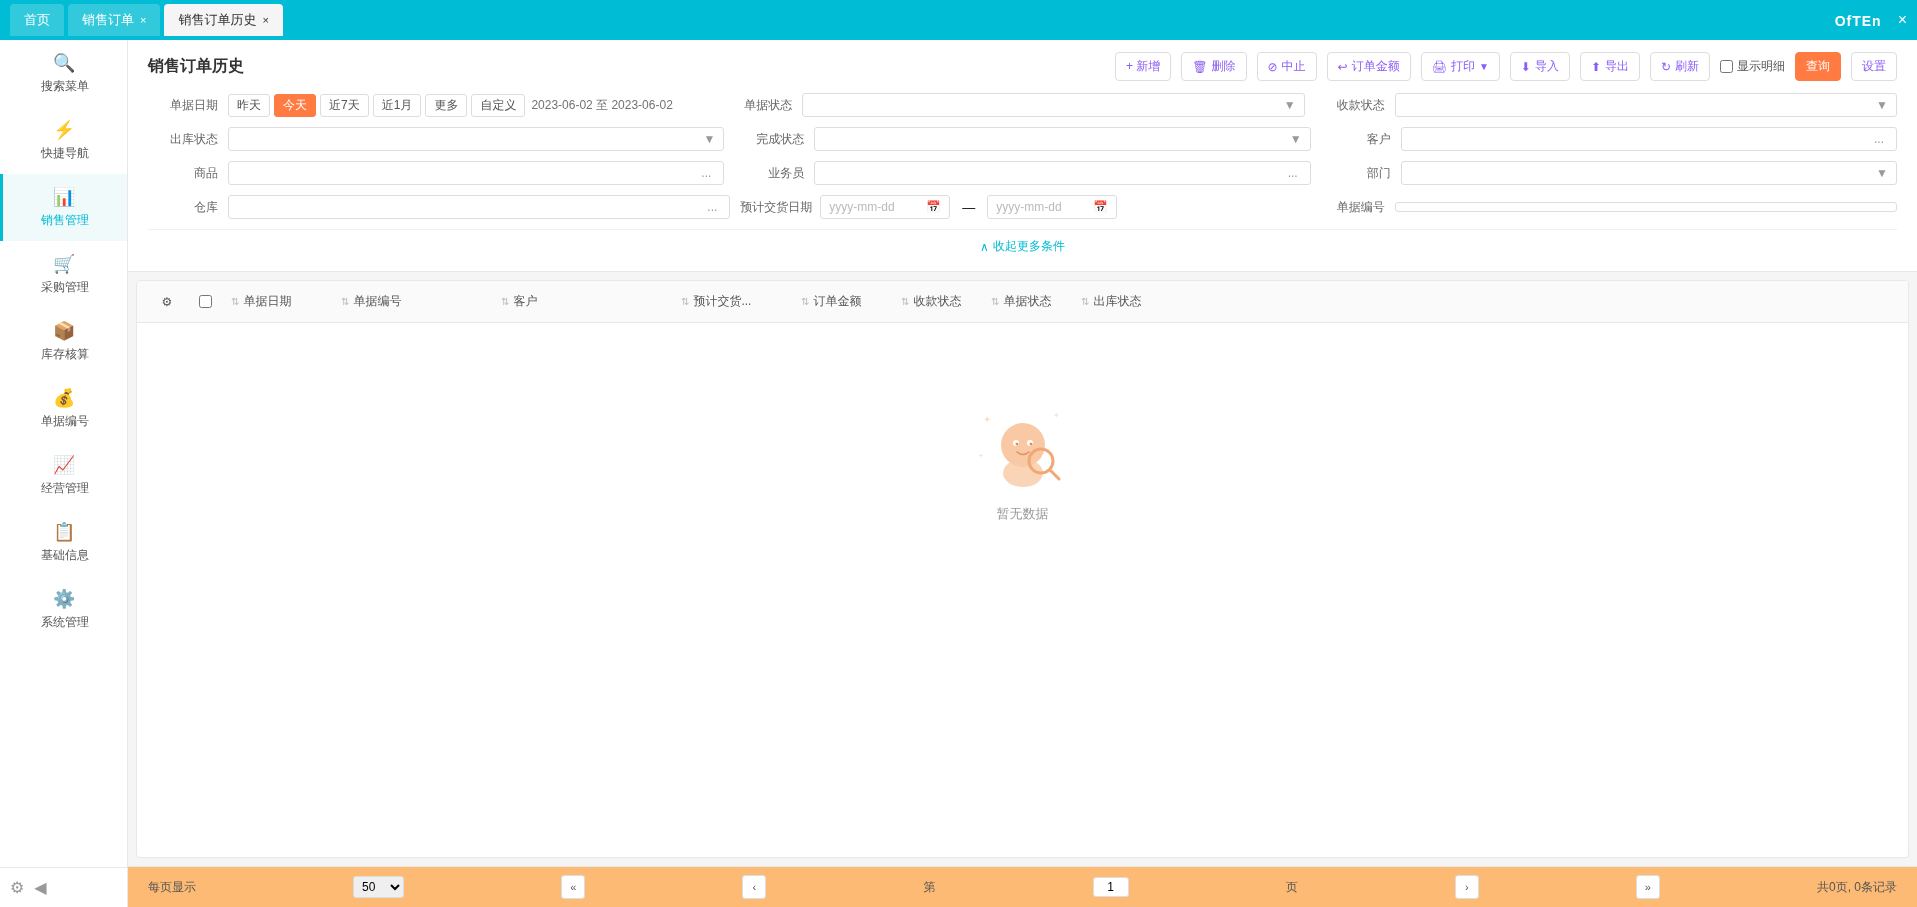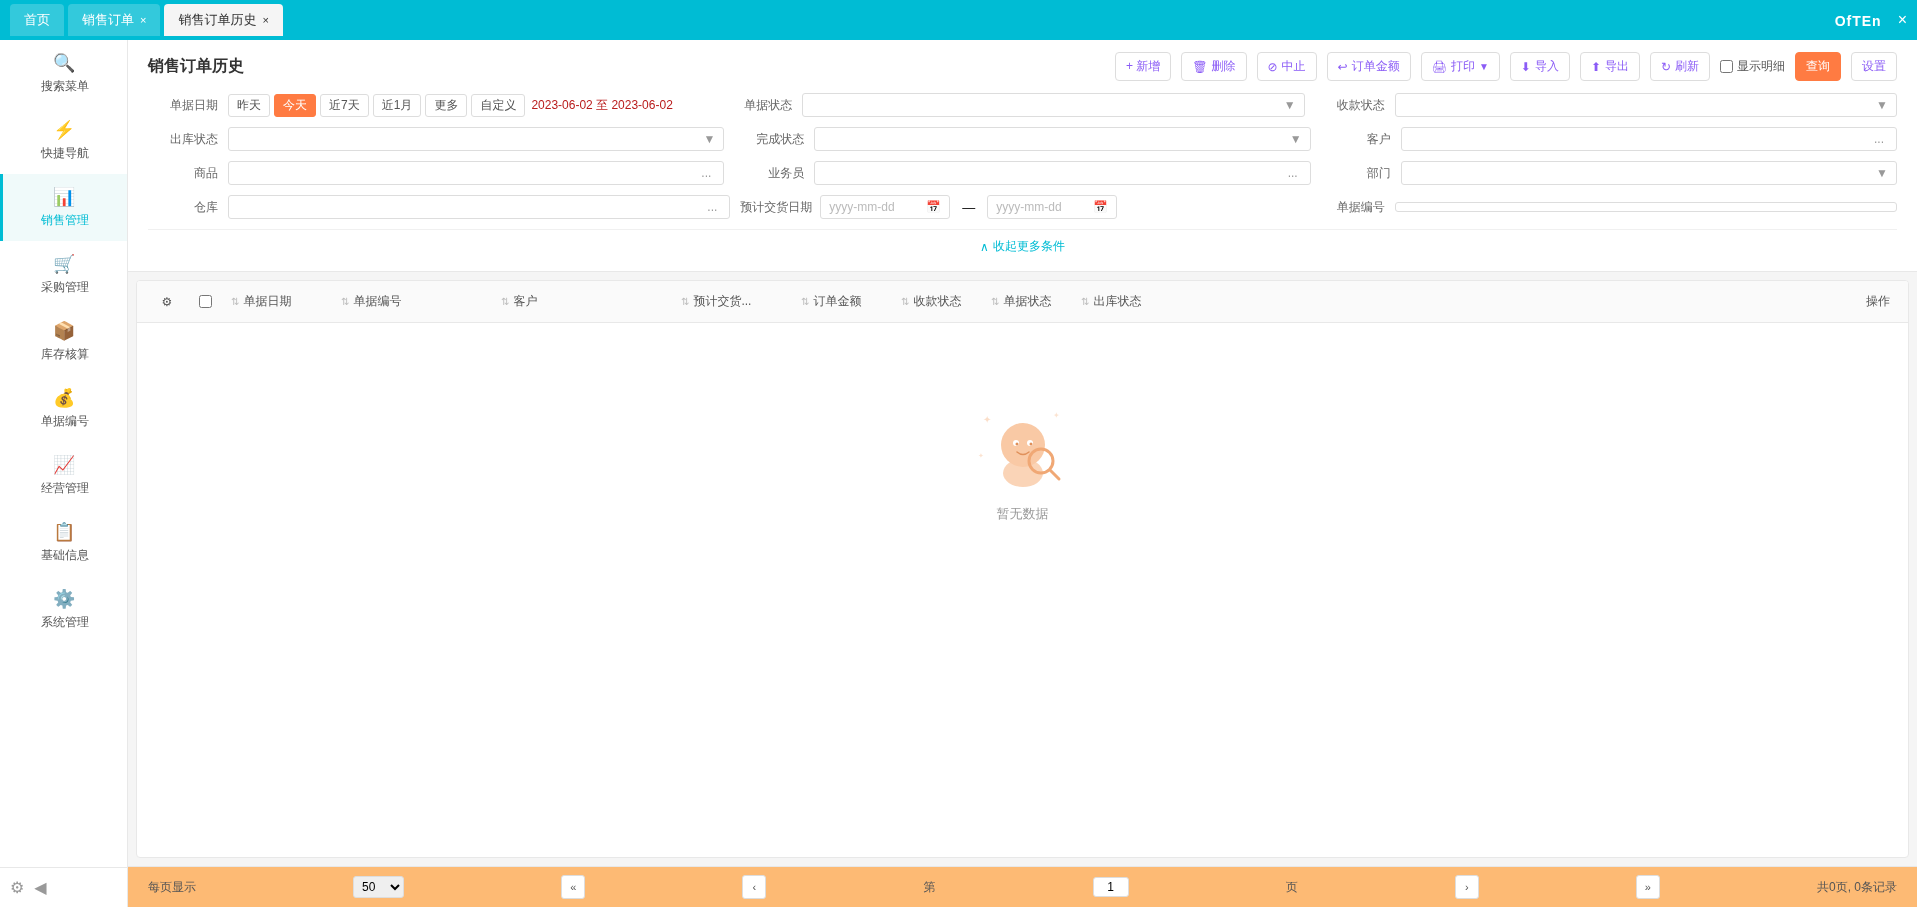--- a/index.html
+++ b/index.html
@@ -195,21 +195,21 @@
       color: #555;
       background: white;
     }
     .date-btn.active {
       background: #ff7b42;
       color: white;
       border-color: #ff7b42;
     }
     .date-range {
       font-size: 12px;
-      color: #b91c1c;
+      color: #737373;
       margin-left: 6px;
     }
     .select-control {
       display: flex;
       align-items: center;
       border: 1px solid #ddd;
       border-radius: 3px;
       padding: 4px 8px;
       background: white;
       cursor: pointer;
@@ -608,23 +608,20 @@
           <span>收款状态</span>
         </div>
         <div class="th status2">
           <span class="sort-icon">⇅</span>
           <span>单据状态</span>
         </div>
         <div class="th out">
           <span class="sort-icon">⇅</span>
           <span>出库状态</span>
         </div>
-        <div class="th ops">
-          <span>操作</span>
-        </div>
       </div>
 
       <div class="empty-state">
         <div class="empty-illustration">
           
           <svg width="100" height="90" viewBox="0 0 100 90" xmlns="http://www.w3.org/2000/svg">
 
             <ellipse cx="50" cy="70" rx="20" ry="14" fill="#f9c9a5" opacity="0.8"></ellipse>
 
             <circle cx="50" cy="42" r="22" fill="#f9c9a5"></circle>

